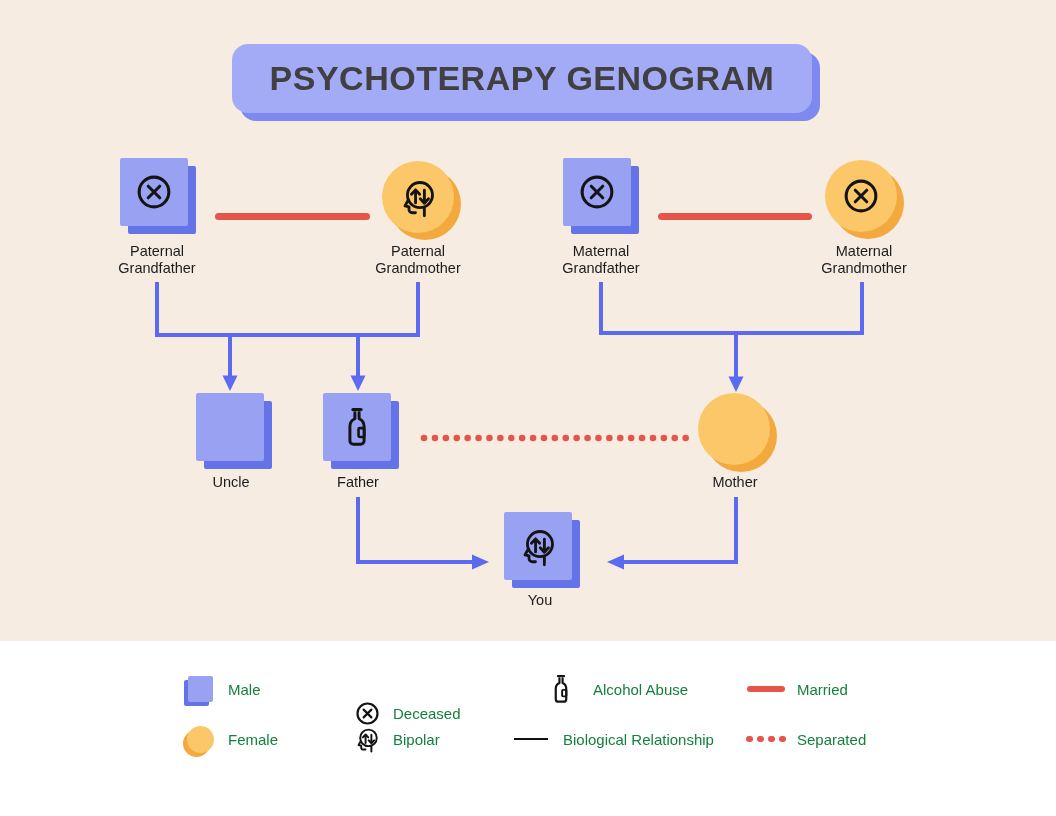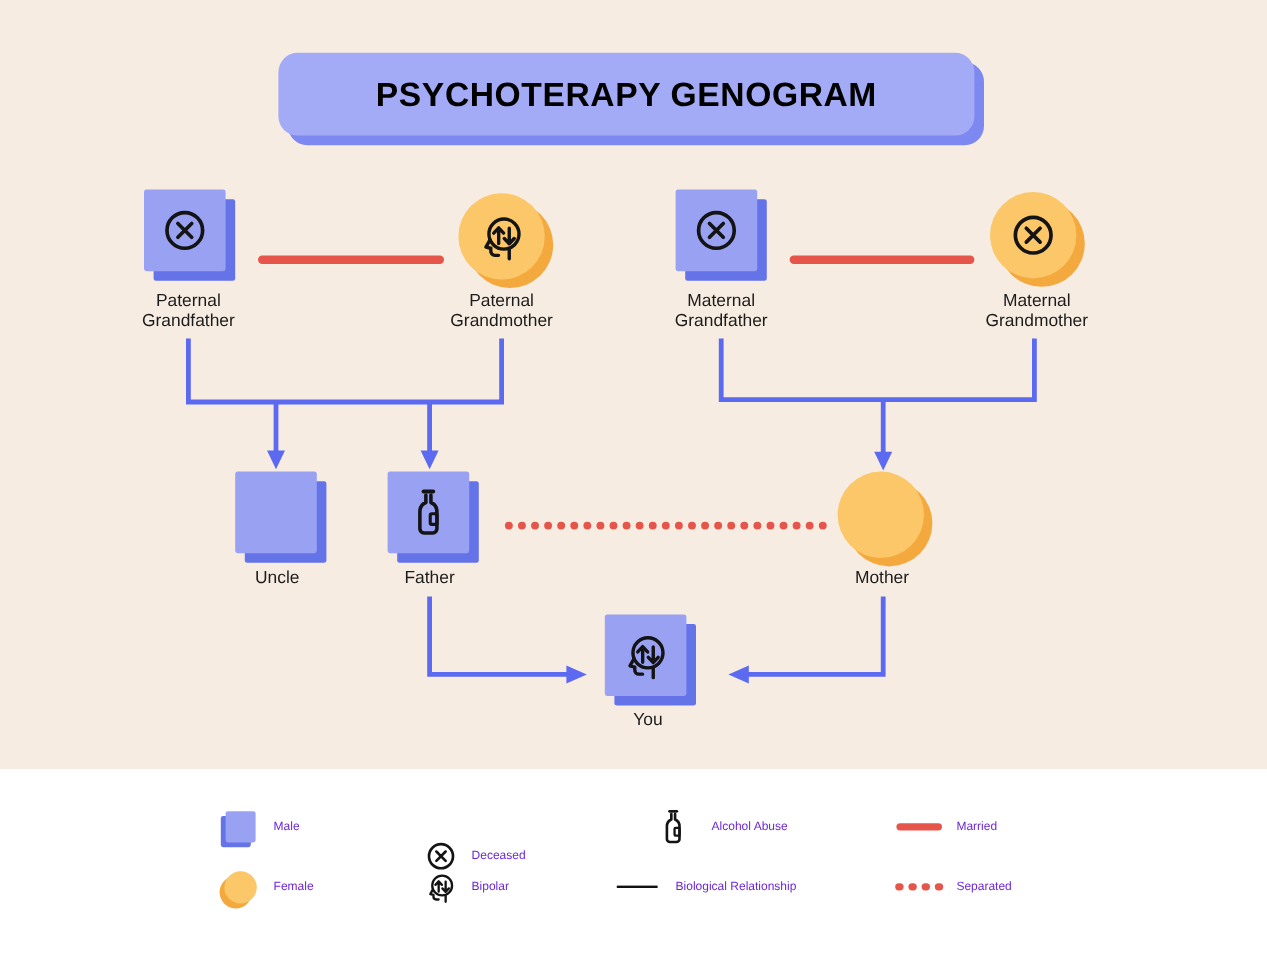--- a/index.html
+++ b/index.html
@@ -1,38 +1,38 @@
 <!DOCTYPE html>
 <html style="--background: #f7ece2; --panel: #ffffff; --male: #99a2f2; --male-shadow: #6573e9; --female: #fbc768; --female-shadow: #f3a93d; --line: #5b6af0; --married: #e6554a; --title-fill: #a3abf6; --title-shadow: #7d88f0; --icon: #141414;"><head>
 <meta charset="utf-8">
 <style>
   html,body{margin:0;padding:0;}
   body{font-family:"Liberation Sans", sans-serif;}
   .canvas{position:relative;width:1056px;height:816px;background:var(--background);overflow:hidden;}
   .legend-panel{position:absolute;left:0;top:641px;width:1056px;height:175px;background:var(--panel);}
   .title-banner{position:absolute;left:232px;top:44px;width:580px;height:69px;background:var(--title-fill);
     border-radius:16px;box-shadow:8px 8px 0 var(--title-shadow);display:flex;align-items:center;justify-content:center;}
-  .title-banner h1{margin:1px;font-size:28px;font-weight:bold;letter-spacing:.5px;color:#000000;}
+  .title-banner h1{margin:1px;font-size:34px;font-weight:bold;letter-spacing:.5px;color:#404040;}
   .shape{position:absolute;display:flex;align-items:center;justify-content:center;}
   .sq{width:68px;height:68px;background:var(--male);border-radius:2px;box-shadow:8px 8px 0 var(--male-shadow);}
   .ci{width:72px;height:72px;background:var(--female);border-radius:50%;box-shadow:7px 7px 0 var(--female-shadow);}
   .node-label{position:absolute;width:116px;text-align:center;font-size:14.5px;line-height:1.16;color:#1c1c1c;}
   .icon-stroke{stroke:var(--icon);}
   .connector-layer{position:absolute;left:0;top:0;}
   .fam{stroke:var(--line);stroke-width:4;fill:none;}
   .arrow{fill:var(--line);}
   .marr{fill:var(--married);}
   .sep{stroke:var(--married);stroke-width:6.5;stroke-linecap:round;stroke-dasharray:0.1 10.8;fill:none;}
   .legend-item{position:absolute;display:flex;align-items:center;height:40px;}
   .legend-icon{display:flex;align-items:center;justify-content:center;}
   .li-c1 .legend-icon{width:28px;} .li-c2 .legend-icon{width:31px;}
   .li-c3 .legend-icon{width:34px;} .li-c4 .legend-icon{width:40px;}
   .li-c1 .legend-label{margin-left:14px;} .li-c2 .legend-label{margin-left:10px;}
   .li-c3 .legend-label{margin-left:15px;} .li-c4 .legend-label{margin-left:11px;}
-  .legend-label{font-size:10px;color:#6d28d9;}
+  .legend-label{font-size:15px;color:#15803d;}
   .sw-male{width:25px;height:26px;background:var(--male);border-radius:2px;box-shadow:-4px 4px 0 var(--male-shadow);}
   .sw-female{width:27px;height:27px;background:var(--female);border-radius:50%;box-shadow:-4px 4px 0 var(--female-shadow);}
   .sw-bio{width:34px;height:2.6px;background:#111;}
   .sw-married{width:38px;height:6.5px;border-radius:3px;background:var(--married);}
   .sw-sep{display:flex;width:40px;justify-content:space-between;}
   .sw-sep i{width:6.5px;height:6.5px;border-radius:50%;background:var(--married);}
 </style>
 </head>
 <body>
 

